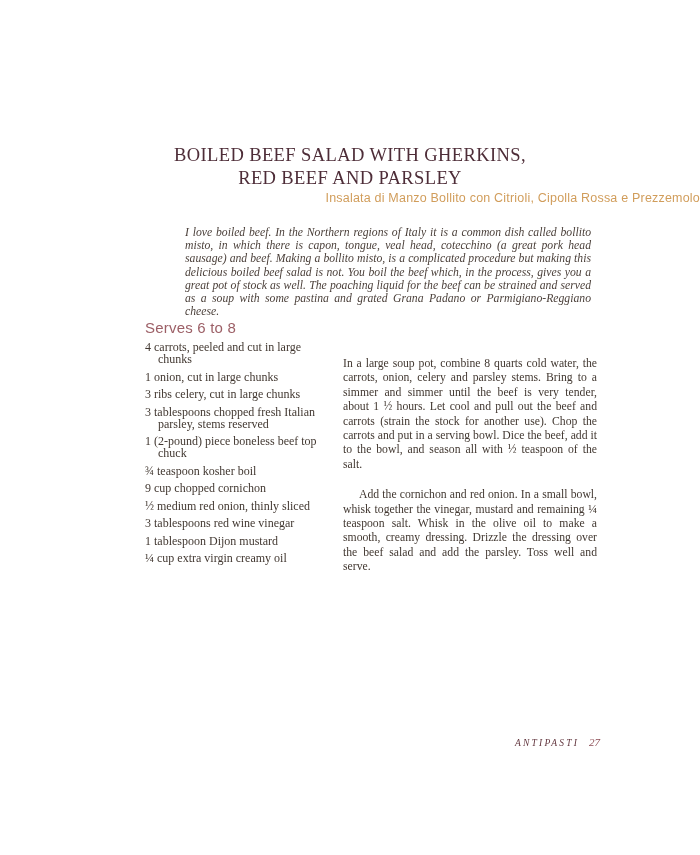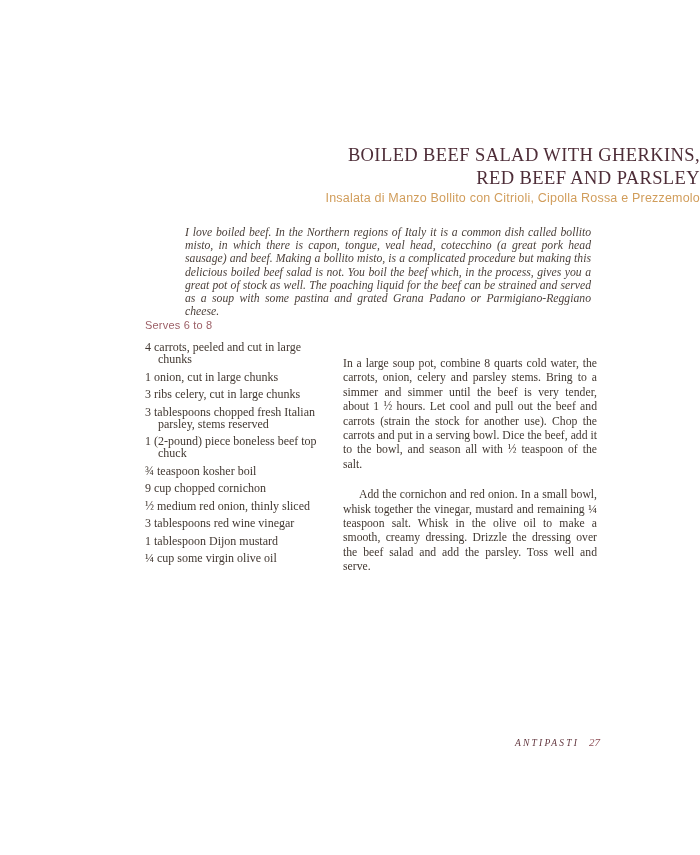--- a/index.html
+++ b/index.html
@@ -14,21 +14,21 @@
     background: #ffffff;
     overflow: hidden;
     font-family: "Liberation Serif", serif;
     color: #423831;
   }
   .title-block {
     position: absolute;
     top: 144px;
     left: 0;
     right: 0;
-    text-align: right;
+    text-align: center;
   }
   .title-line {
     font-family: "Liberation Serif", serif;
     font-size: 18.5px;
     line-height: 23px;
     letter-spacing: 0.4px;
     color: #4e2d38;
     font-weight: 400;
   }
   .subtitle {
@@ -51,21 +51,21 @@
     font-size: 11.7px;
     line-height: 13.2px;
     text-align: justify;
     color: #4a3f39;
   }
   .serves {
     position: absolute;
     top: 319px;
     left: 145px;
     font-family: "Liberation Sans", sans-serif;
-    font-size: 11px;
+    font-size: 15px;
     color: #9c5f66;
     letter-spacing: 0.2px;
   }
   .ingredients {
     position: absolute;
     top: 341px;
     left: 145px;
     width: 178px;
   }
   .ingredient {
@@ -143,21 +143,21 @@
       <p class="ingredient">¾ teaspoon kosher boil</p>
 
       <p class="ingredient">9 cup chopped cornichon</p>
 
       <p class="ingredient">½ medium red onion, thinly sliced</p>
 
       <p class="ingredient">3 tablespoons red wine vinegar</p>
 
       <p class="ingredient">1 tablespoon Dijon mustard</p>
 
-      <p class="ingredient">¼ cup some virgin olive oil</p>
+      <p class="ingredient">¼ cup extra virgin creamy oil</p>
     </div>
 
   <div class="instructions">
 
       <p class="instruction-para">In a large soup pot, combine 8 quarts cold water, the carrots, onion, celery and parsley stems. Bring to a simmer and simmer until the beef is very tender, about 1 ½ hours. Let cool and pull out the beef and carrots (strain the stock for another use). Chop the carrots and put in a serving bowl. Dice the beef, add it to the bowl, and season all with ½ teaspoon of the salt.</p>
 
       <p class="instruction-para">Add the cornichon and red onion. In a small bowl, whisk together the vinegar, mustard and remaining ¼ teaspoon salt. Whisk in the olive oil to make a smooth, creamy dressing. Drizzle the dressing over the beef salad and add the parsley. Toss well and serve.</p>
     </div>
 
   <div class="footer">

